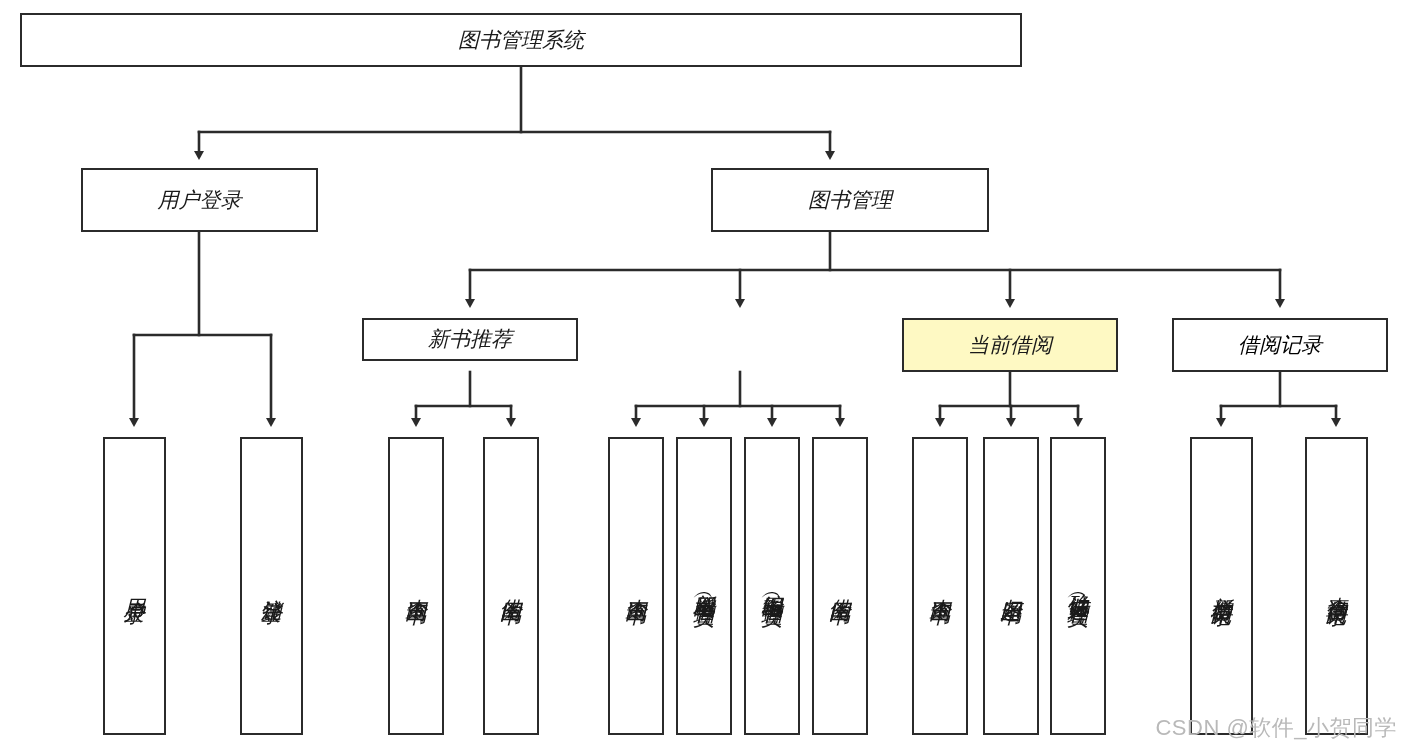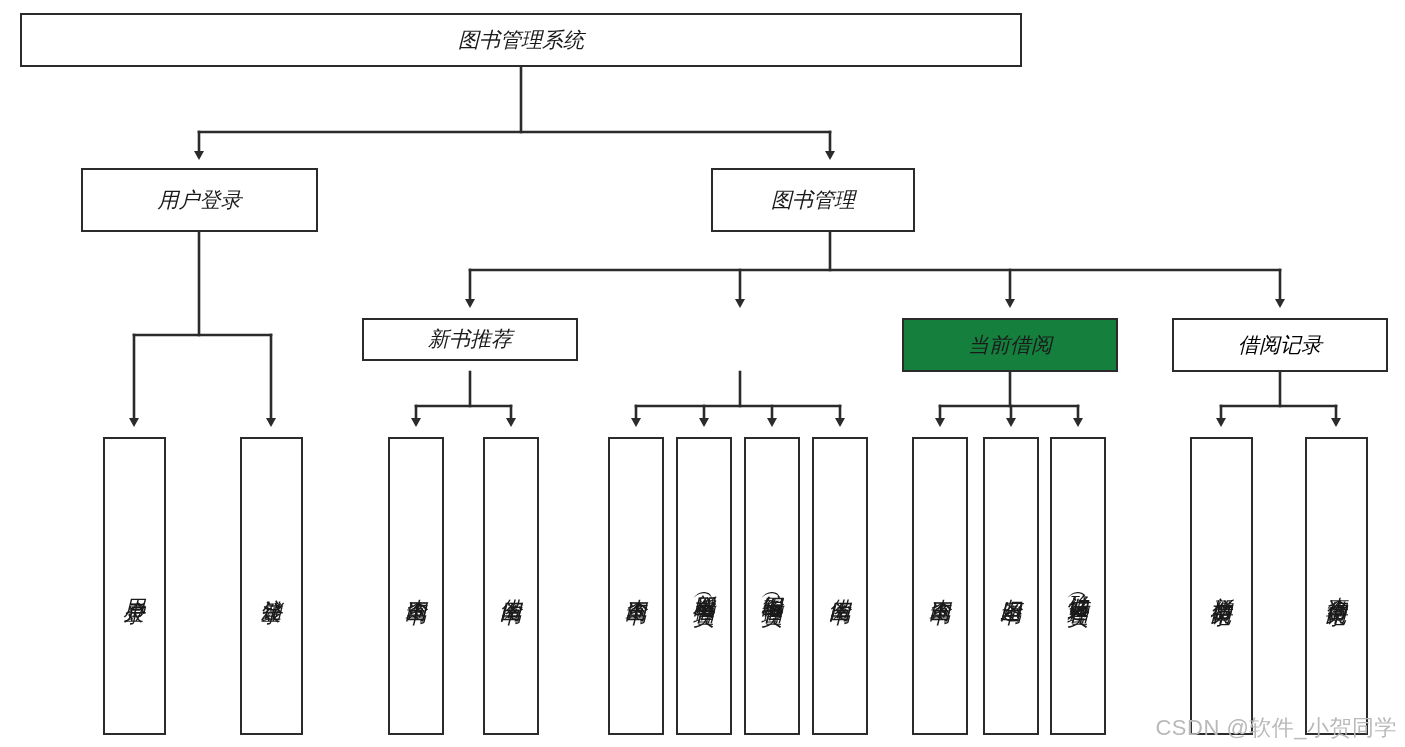--- a/index.html
+++ b/index.html
@@ -122,28 +122,28 @@
     </g>
   </svg>
 
   <div class="node horizontal" style="left: 20px; top: 13px; width: 1002px; height: 54px; border-color: rgb(43, 43, 43); background: rgb(255, 255, 255);">
     <span class="node-label" style="color: rgb(26, 26, 26);">图书管理系统</span>
   </div>
 
   <div class="node horizontal" style="left: 81px; top: 168px; width: 237px; height: 64px; border-color: rgb(43, 43, 43); background: rgb(255, 255, 255);">
     <span class="node-label" style="color: rgb(26, 26, 26);">用户登录</span>
   </div>
-  <div class="node horizontal" style="left: 711px; top: 168px; width: 204px; height: 64px; border-color: rgb(43, 43, 43); background: rgb(255, 255, 255);">
+  <div class="node horizontal" style="left: 711px; top: 168px; width: 278px; height: 64px; border-color: rgb(43, 43, 43); background: rgb(255, 255, 255);">
     <span class="node-label" style="color: rgb(26, 26, 26);">图书管理</span>
   </div>
 
   <div class="node horizontal" style="left: 362px; top: 318px; width: 216px; height: 43px; border-color: rgb(43, 43, 43); background: rgb(255, 255, 255);">
     <span class="node-label" style="color: rgb(26, 26, 26);">新书推荐</span>
   </div>
-  <div class="node horizontal" style="left: 902px; top: 318px; width: 216px; height: 54px; border-color: rgb(43, 43, 43); background: #15803d;">
+  <div class="node horizontal" style="left: 902px; top: 318px; width: 216px; height: 54px; border-color: rgb(43, 43, 43); background: #fef9c3;">
     <span class="node-label" style="color: rgb(26, 26, 26);">当前借阅</span>
   </div>
   <div class="node horizontal" style="left: 1172px; top: 318px; width: 216px; height: 54px; border-color: rgb(43, 43, 43); background: rgb(255, 255, 255);">
     <span class="node-label" style="color: #000000;">借阅记录</span>
   </div>
 
   <div class="node vertical" style="left: 103px; top: 437px; width: 63px; height: 298px; border-color: rgb(43, 43, 43); background: rgb(255, 255, 255);">
     <span class="node-label" style="color: rgb(26, 26, 26);">用户登录</span>
   </div>
   <div class="node vertical" style="left: 240px; top: 437px; width: 63px; height: 298px; border-color: rgb(43, 43, 43); background: rgb(255, 255, 255);">

